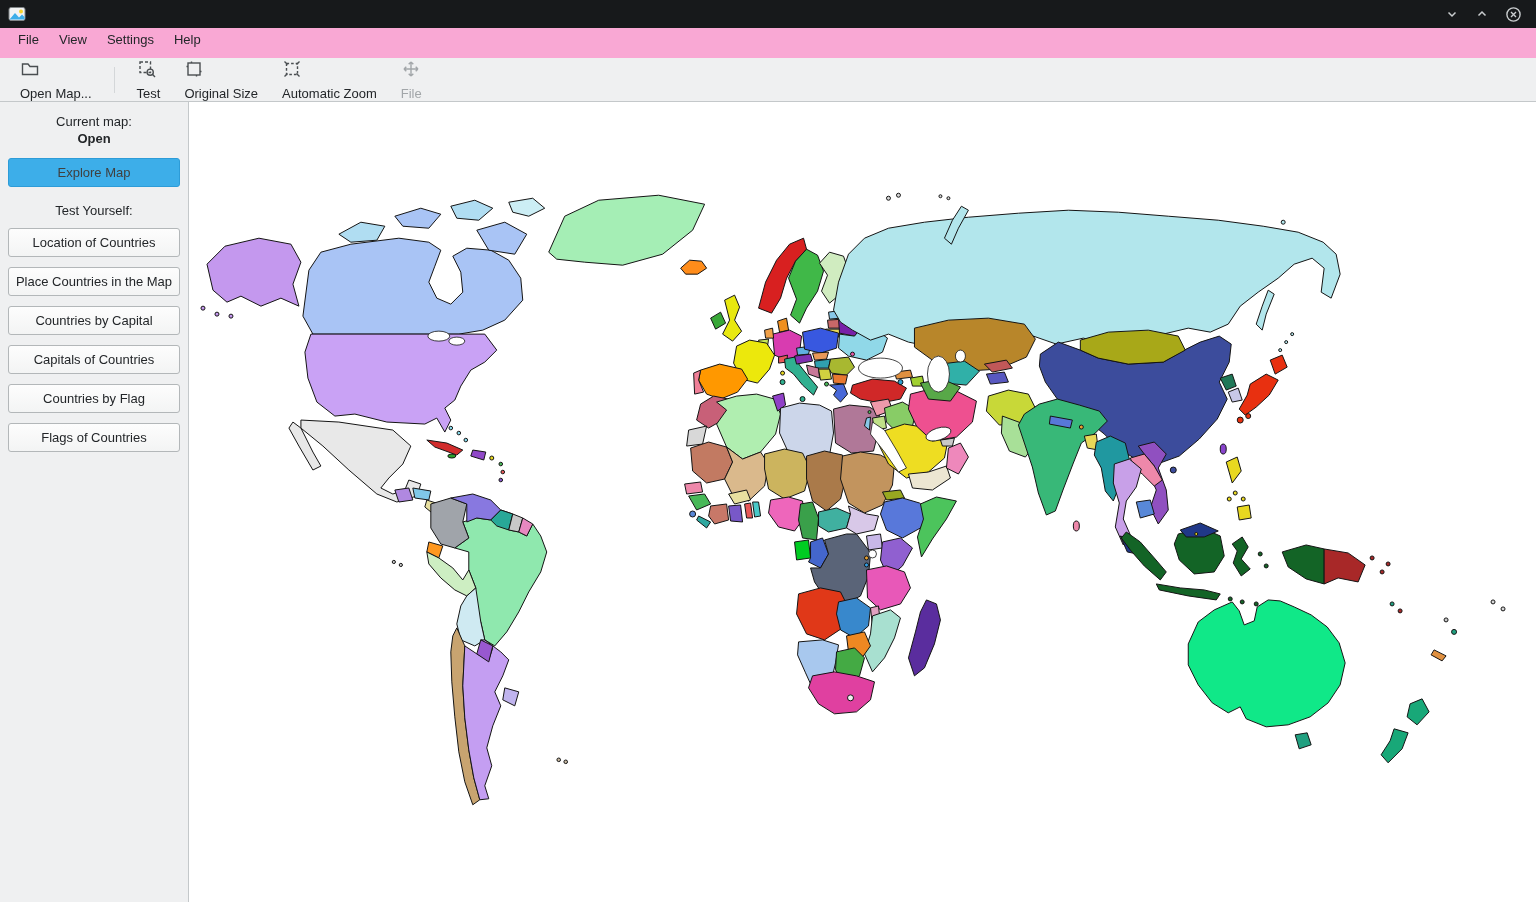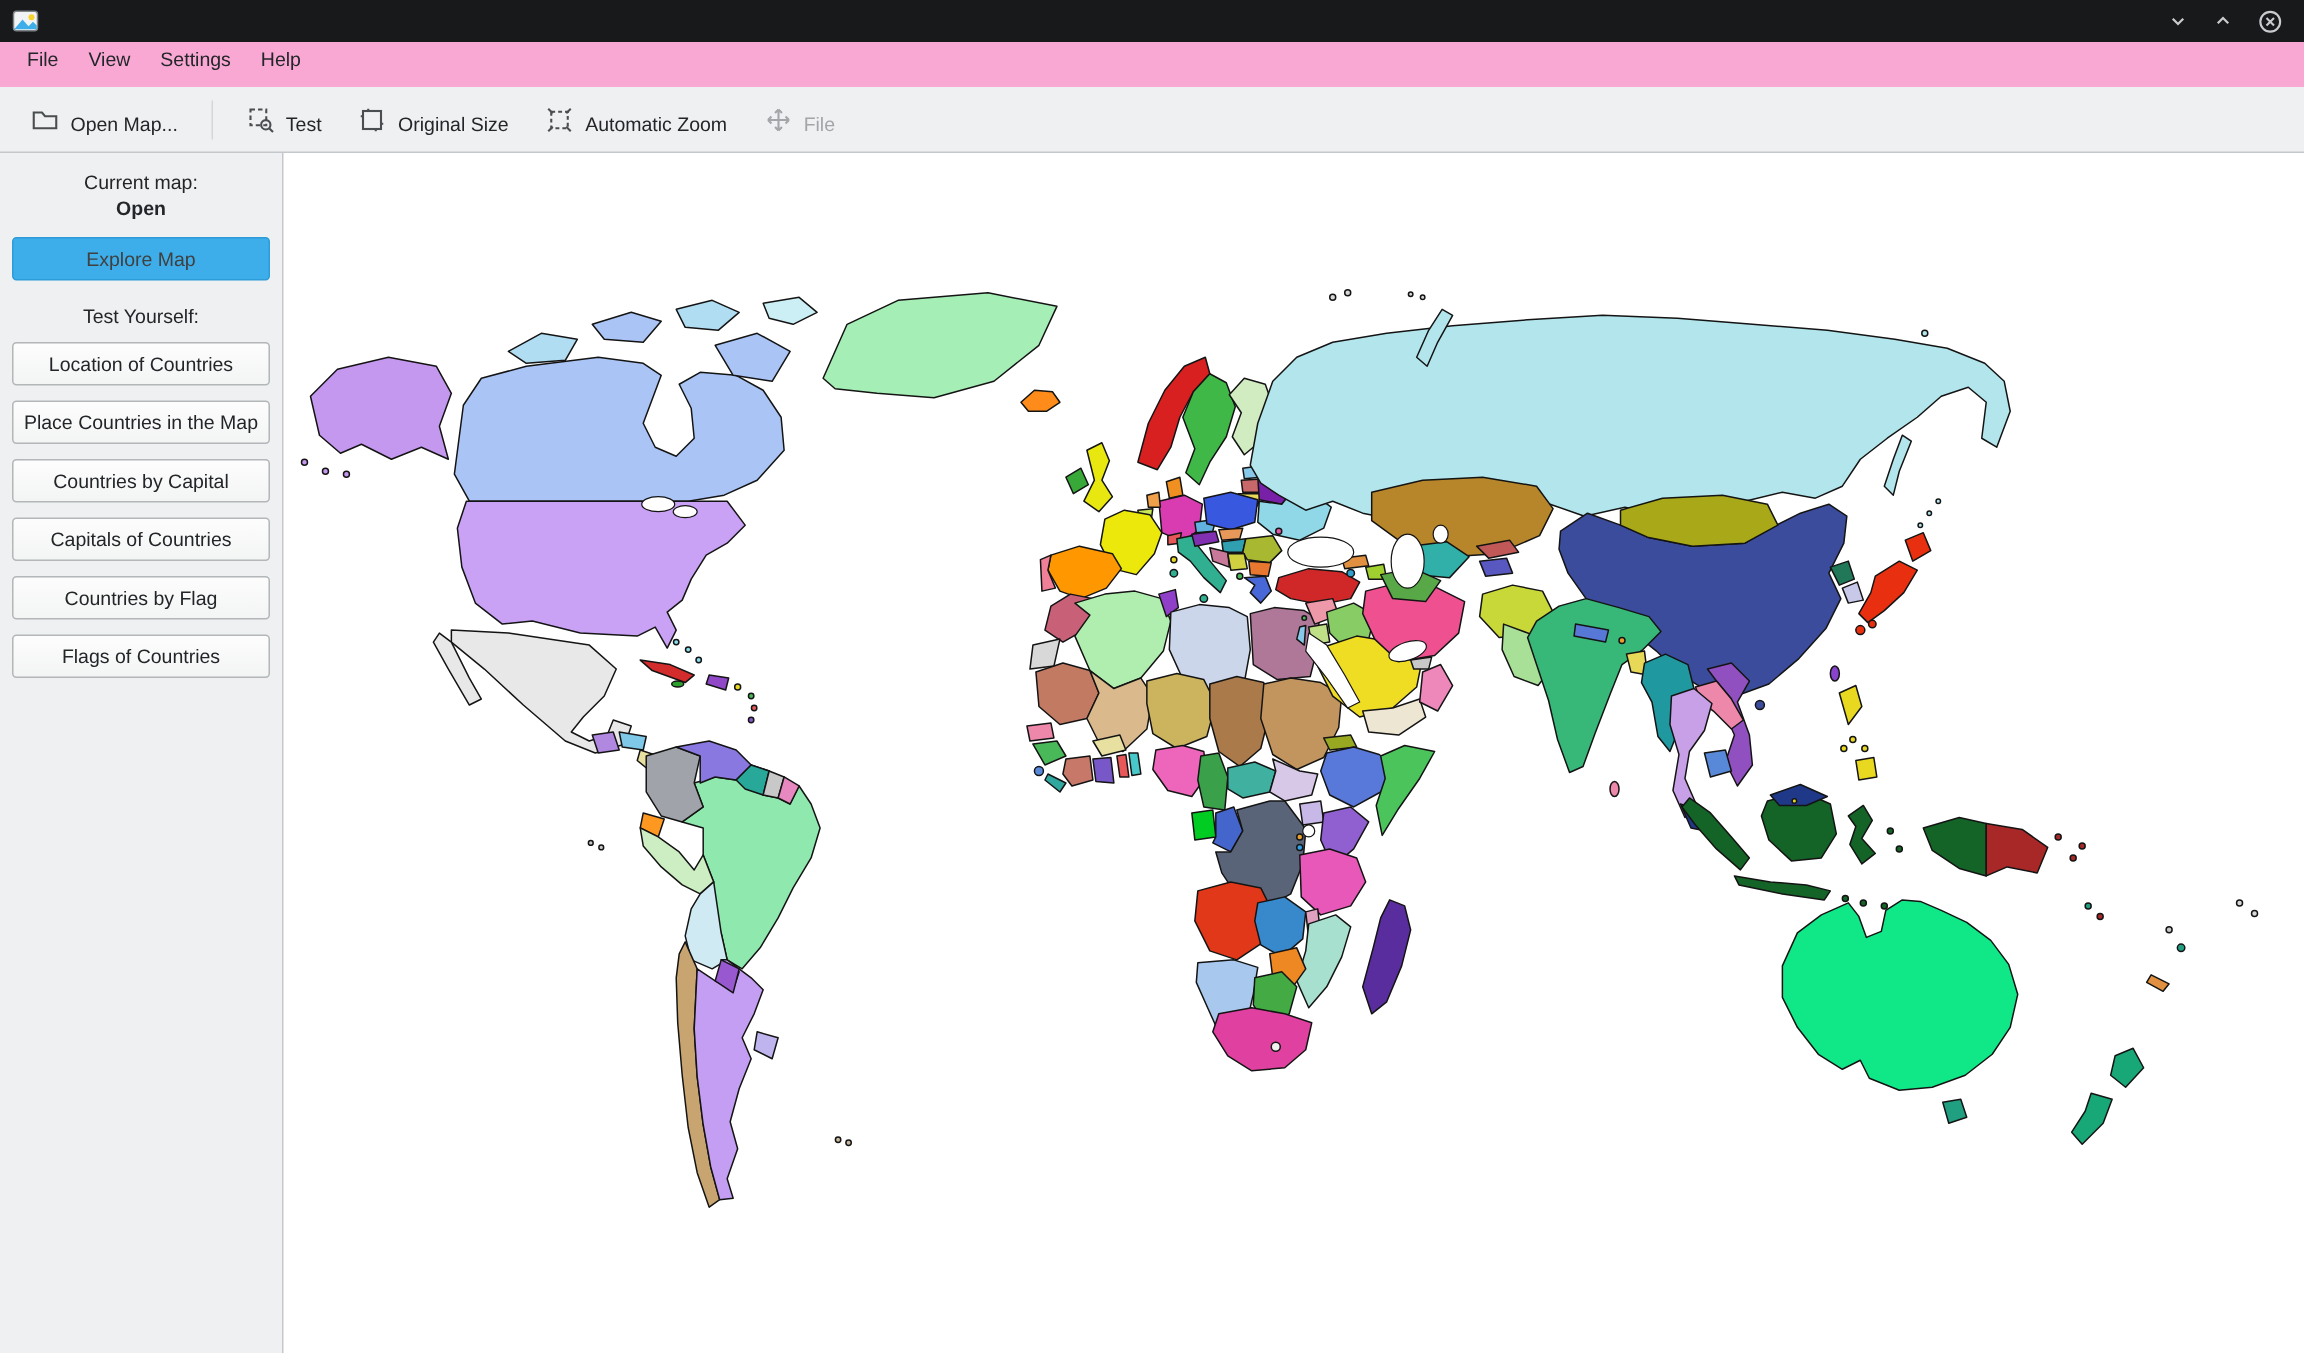--- a/index.html
+++ b/index.html
@@ -27,22 +27,22 @@
   
   .menubar { height:30px; background:#f9a8d4; display:flex; align-items:flex-start; padding-left:8px; flex:0 0 auto; }
   .menu-item { padding:4px 10px; }
 
   
   .toolbar {
     height:44px; background:#eff0f1; border-bottom:1px solid #c4c8ca;
     display:flex; align-items:center; padding-left:10px; gap:4px; flex:0 0 auto;
   }
   .tool {
-    display:flex; align-items:flex-end; gap:7px; padding:7px 10px;
-    background:transparent; border:none; font:inherit; color:#232629;
+    display:flex; align-items:flex-start; gap:7px; padding:7px 10px;
+    background:transparent; border:none; font:inherit; color:#232629;flex-direction:column;
   }
   .tool.disabled { color:#a2a6a9; }
   .tool-sep { width:1px; height:26px; background:#d4d7d9; margin:0 8px; }
   .tool-icon { display:flex; align-items:center; }
 
   
   .content { flex:1; display:flex; min-height:0; }
   .sidebar { width:188px; background:#eff0f1; padding:12px 8px 0 8px; flex:0 0 auto; }
   .current-map-label { text-align:center; }
   .current-map-value { text-align:center; font-weight:bold; margin:2px 0 12px 0; }

